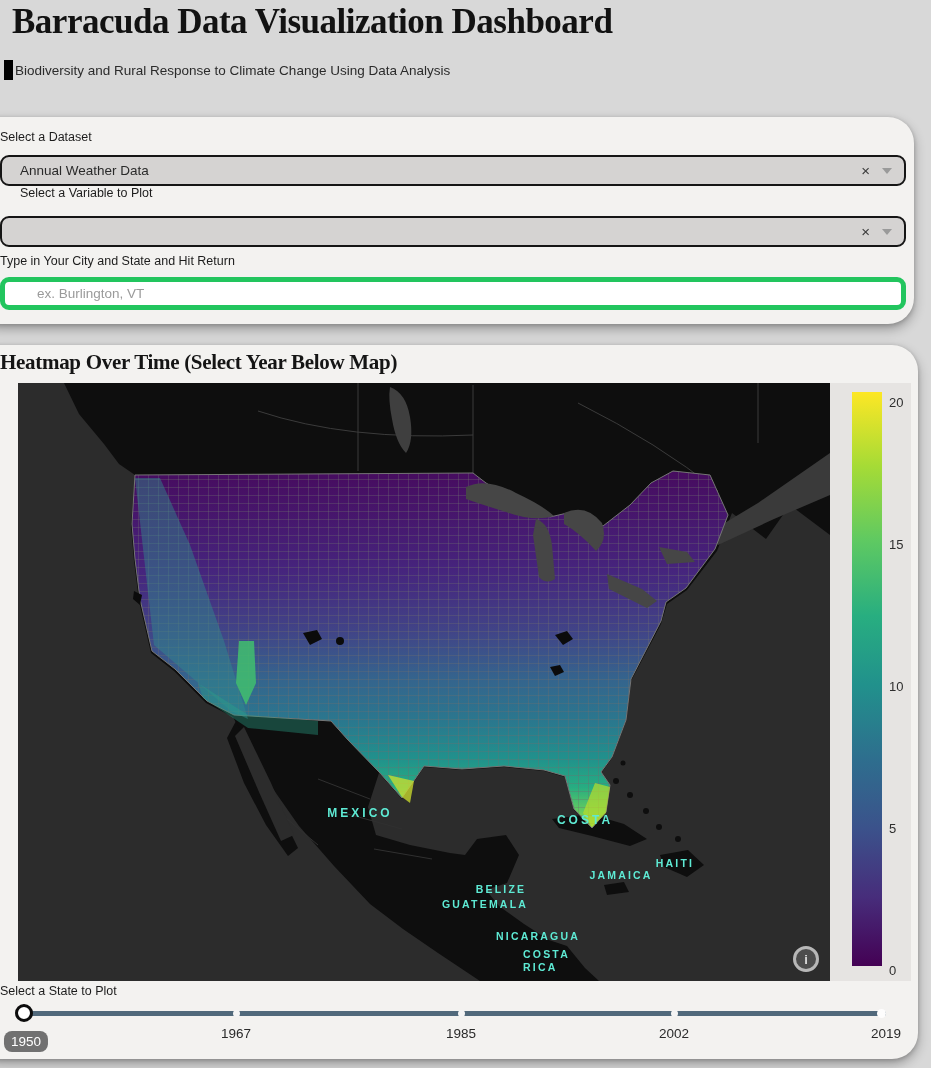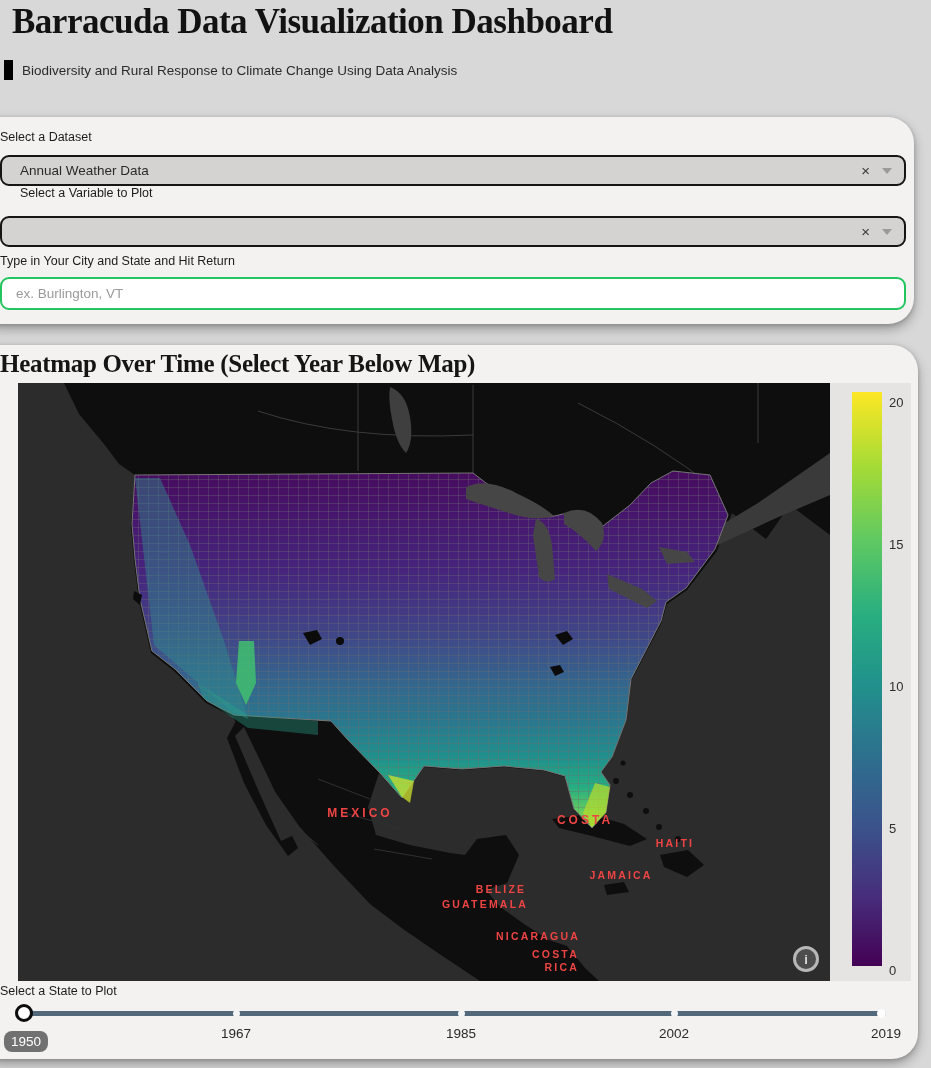--- a/index.html
+++ b/index.html
@@ -3,51 +3,51 @@
 <meta charset="utf-8">
 <style>
   html,body{margin:0;padding:0;}
   body{width:931px;height:1068px;background:#d8d8d8;position:relative;overflow:hidden;
        font-family:"Liberation Sans","DejaVu Sans",sans-serif;}
   .serif{font-family:"Liberation Serif","DejaVu Serif",serif;}
 
   
   #page-title{position:absolute;left:12px;top:2px;font-size:35px;font-weight:700;color:#121212;
               letter-spacing:-0.5px;}
-  #subtitle-row{position:absolute;left:4px;top:60px;display:flex;align-items:center;gap:9px;}
+  #subtitle-row{position:absolute;left:4px;top:60px;display:flex;align-items:center;gap:2px;}
   .subtitle-marker{width:9px;height:20px;background:#000;}
   .subtitle-text{font-size:13.5px;color:#2b2b2b;}
 
   
   .panel{position:absolute;left:-26px;background:#f3f2f0;border-radius:26px;
          box-shadow:0 5px 12px rgba(0,0,0,.30),0 1px 4px rgba(0,0,0,.18);}
   #form-panel{top:117px;width:940px;height:207px;}
   #map-panel{top:345px;width:944px;height:714px;}
 
   .field-label{position:absolute;left:26px;font-size:12.5px;color:#1c1c1c;}
   .select{position:absolute;left:26px;width:906px;height:31px;background:#d5d3d2;
           border:2px solid #151515;border-radius:9px;display:flex;align-items:center;
           box-sizing:border-box;cursor:pointer;}
   .select-value{margin-left:18px;font-size:13.5px;color:#2a2a2a;}
   .select-icons{margin-left:auto;display:flex;align-items:center;gap:12px;margin-right:12px;}
   .clear-x{font-size:15px;color:#3a3a3a;line-height:1;cursor:pointer;}
   .chev{width:0;height:0;border-left:5px solid transparent;border-right:5px solid transparent;
         border-top:6px solid #9a9a9a;cursor:pointer;}
   .text-input{position:absolute;left:26px;top:160px;width:906px;height:33px;background:#fff;
-              border:2px solid #22c55e;border-radius:9px;box-sizing:border-box;padding:0 14px;
+              border:5px solid #22c55e;border-radius:9px;box-sizing:border-box;padding:0 32px;
               font-size:13.5px;color:#333;font-family:inherit;}
   .text-input::placeholder{color:#9a9a9a;}
 
   
-  #heatmap-title{position:absolute;left:26px;top:5px;font-size:25px;font-weight:700;color:#151515;
+  #heatmap-title{position:absolute;left:26px;top:5px;font-size:21px;font-weight:700;color:#151515;
                  letter-spacing:-0.3px;}
   .figure-map{position:absolute;left:44px;top:38px;width:812px;height:598px;background:#2c2c2c;
               overflow:hidden;cursor:grab;}
-  .geo-label{position:absolute;transform:translate(-50%,-50%);color:#ef4444;font-weight:700;
-             font-size:10.5px;letter-spacing:2.2px;white-space:nowrap;text-align:right;}
+  .geo-label{position:absolute;transform:translate(-50%,-50%);color:#5eead4;font-weight:700;
+             font-size:10.5px;letter-spacing:2.2px;white-space:nowrap;text-align:left;}
   .geo-big{font-size:12px;letter-spacing:3px;}
   .geo-wrap{white-space:normal;width:56px;line-height:1.25;}
   .info-btn{position:absolute;left:775px;top:563px;width:26px;height:26px;border-radius:50%;
             border:3px solid #b7b7b7;background:rgba(140,140,140,.35);color:#dcdcdc;
             display:flex;align-items:center;justify-content:center;font-weight:700;font-size:13px;
             box-sizing:border-box;cursor:pointer;}
 
   .cbar-strip{position:absolute;left:856px;top:38px;width:81px;height:598px;background:#e6e4e2;}
   .cbar{position:absolute;left:22px;top:9px;width:30px;height:574px;
         background:linear-gradient(180deg,#fde725 0%,#a5db36 13%,#5ec962 26%,#28ae80 39%,
@@ -178,21 +178,21 @@
     </svg>
 
     
     <span class="geo-label geo-big" style="left:342px;top:430px;">MEXICO</span>
     <span class="geo-label geo-big" style="left:567px;top:437px;">COSTA</span>
     <span class="geo-label" style="left:483px;top:506px;">BELIZE</span>
     <span class="geo-label" style="left:467px;top:521px;">GUATEMALA</span>
     <span class="geo-label" style="left:520px;top:553px;">NICARAGUA</span>
     <span class="geo-label geo-wrap" style="left:533px;top:578px;">COSTA RICA</span>
     <span class="geo-label" style="left:603px;top:492px;">JAMAICA</span>
-    <span class="geo-label" style="left:657px;top:460px;">HAITI</span>
+    <span class="geo-label" style="left:657px;top:480px;">HAITI</span>
 
     <div class="info-btn">i</div>
   </div>
 
   <div class="cbar-strip">
     <div class="cbar"></div>
     <span class="cbar-tick" style="top:12px;">20</span>
     <span class="cbar-tick" style="top:154px;">15</span>
     <span class="cbar-tick" style="top:296px;">10</span>
     <span class="cbar-tick" style="top:438px;">5</span>

